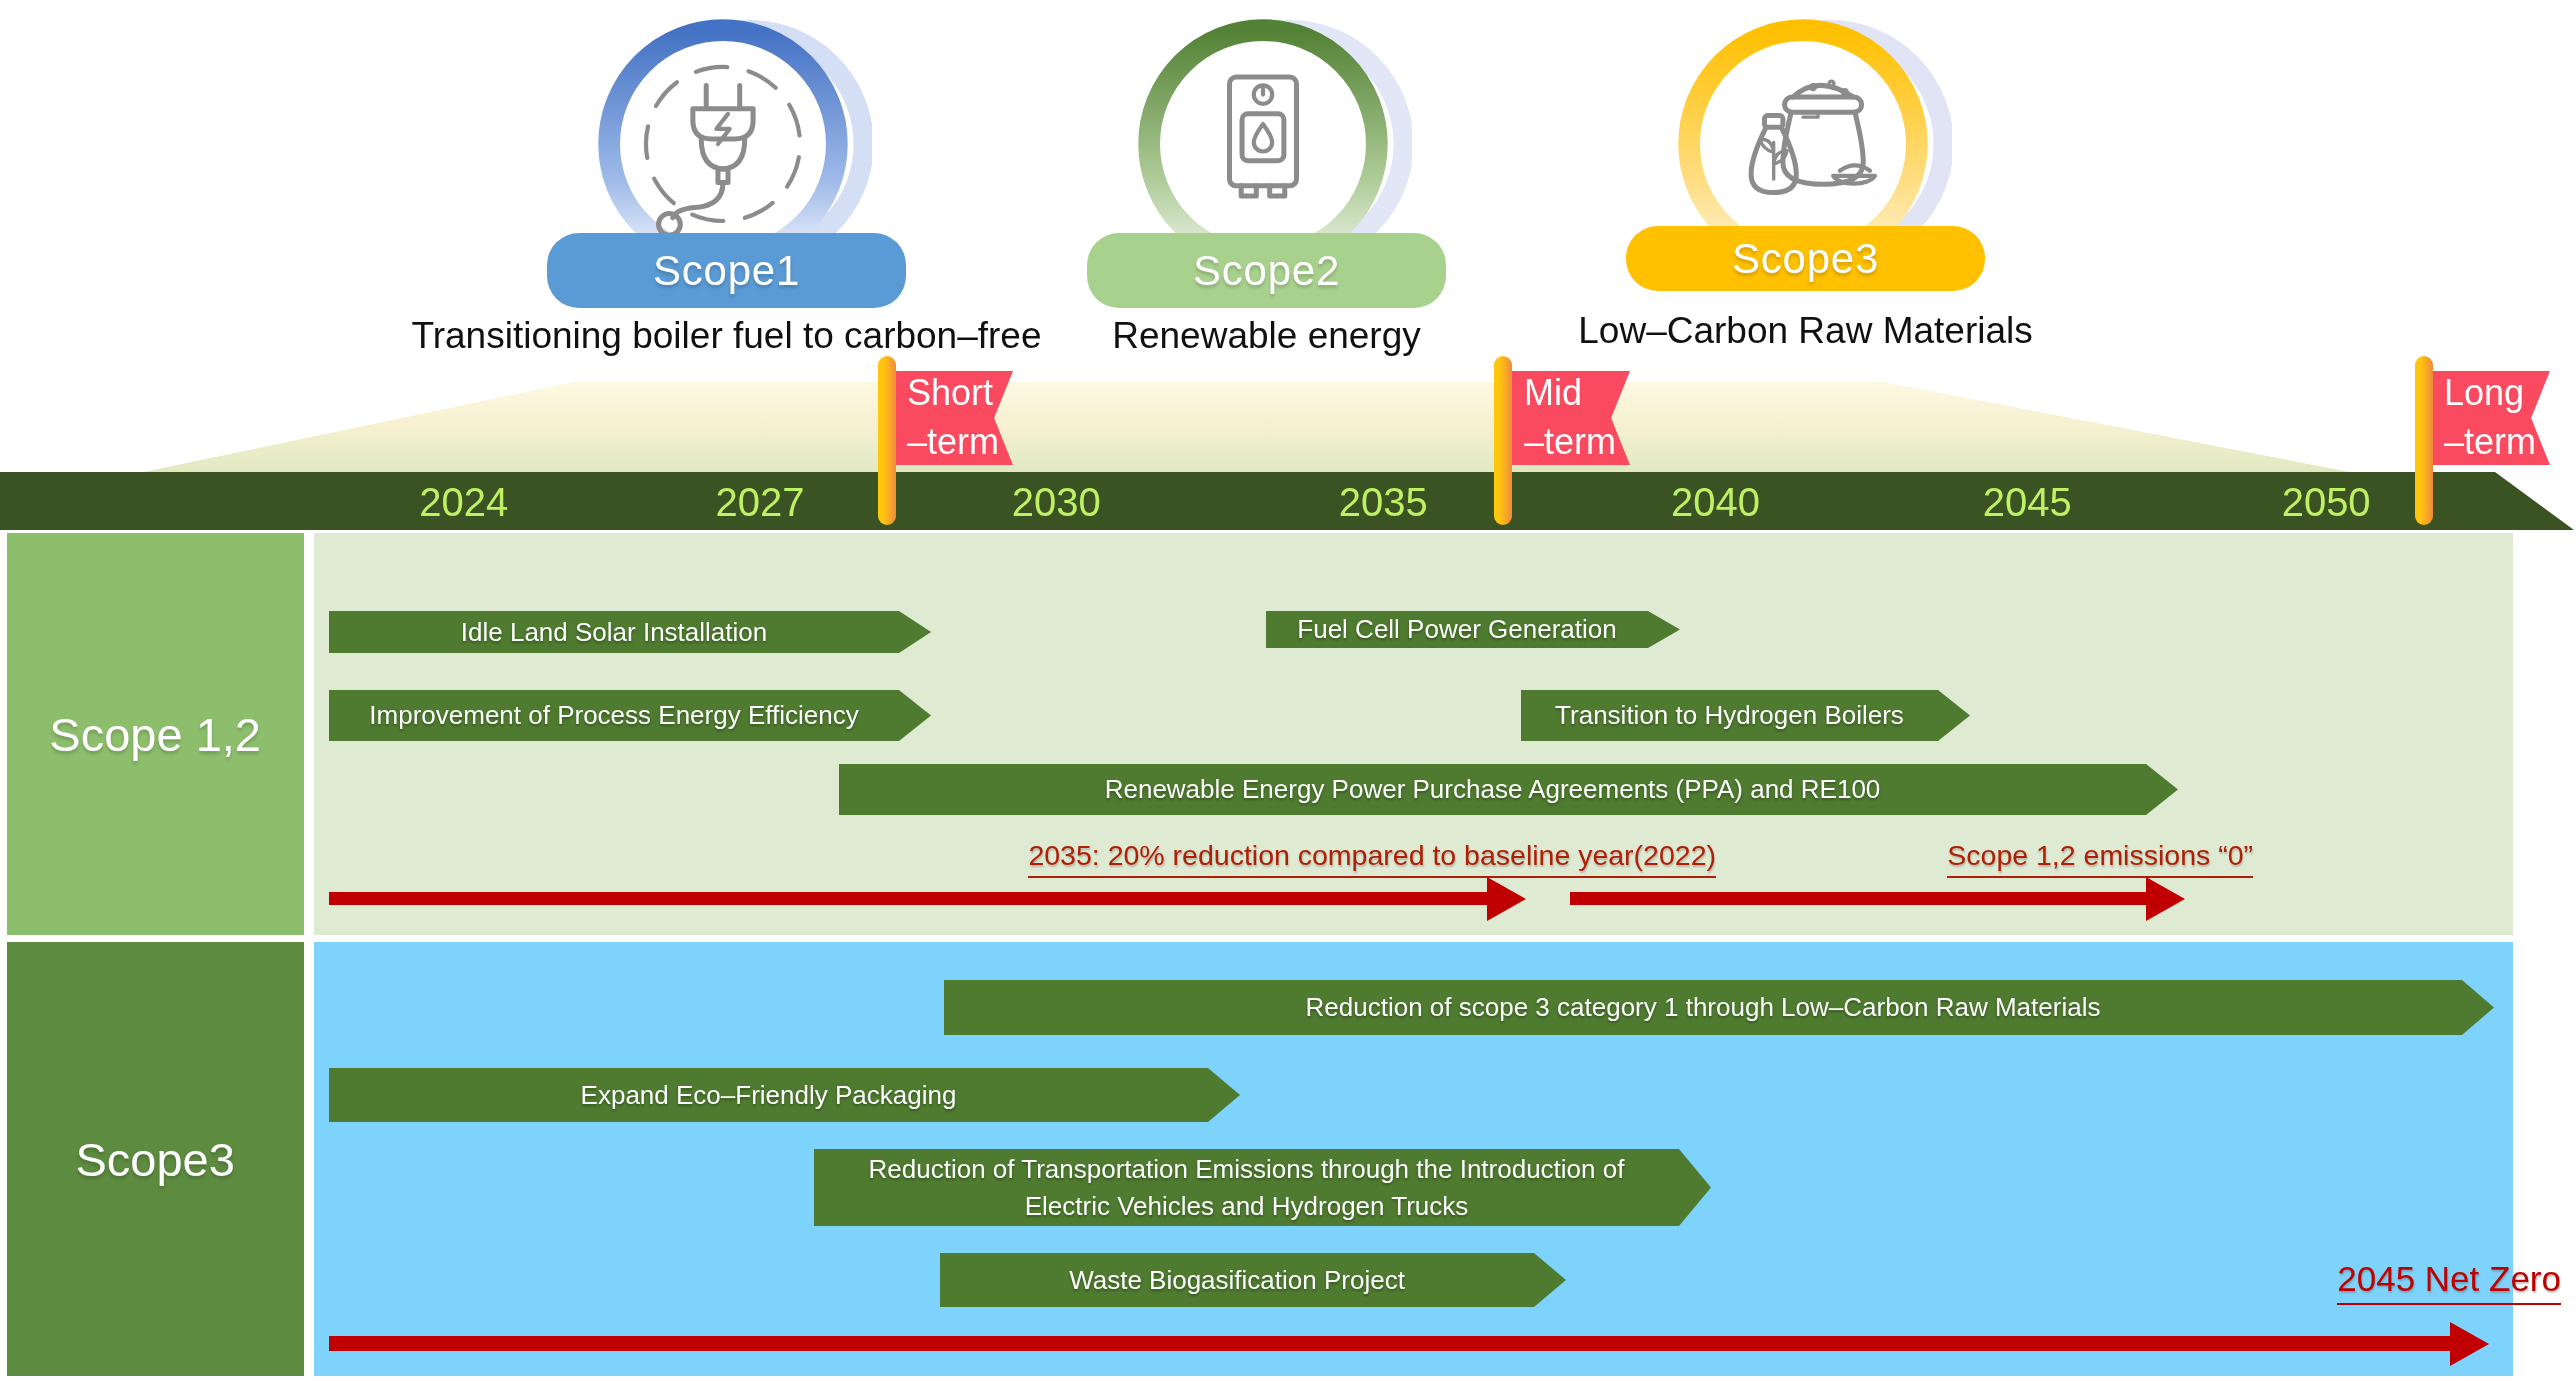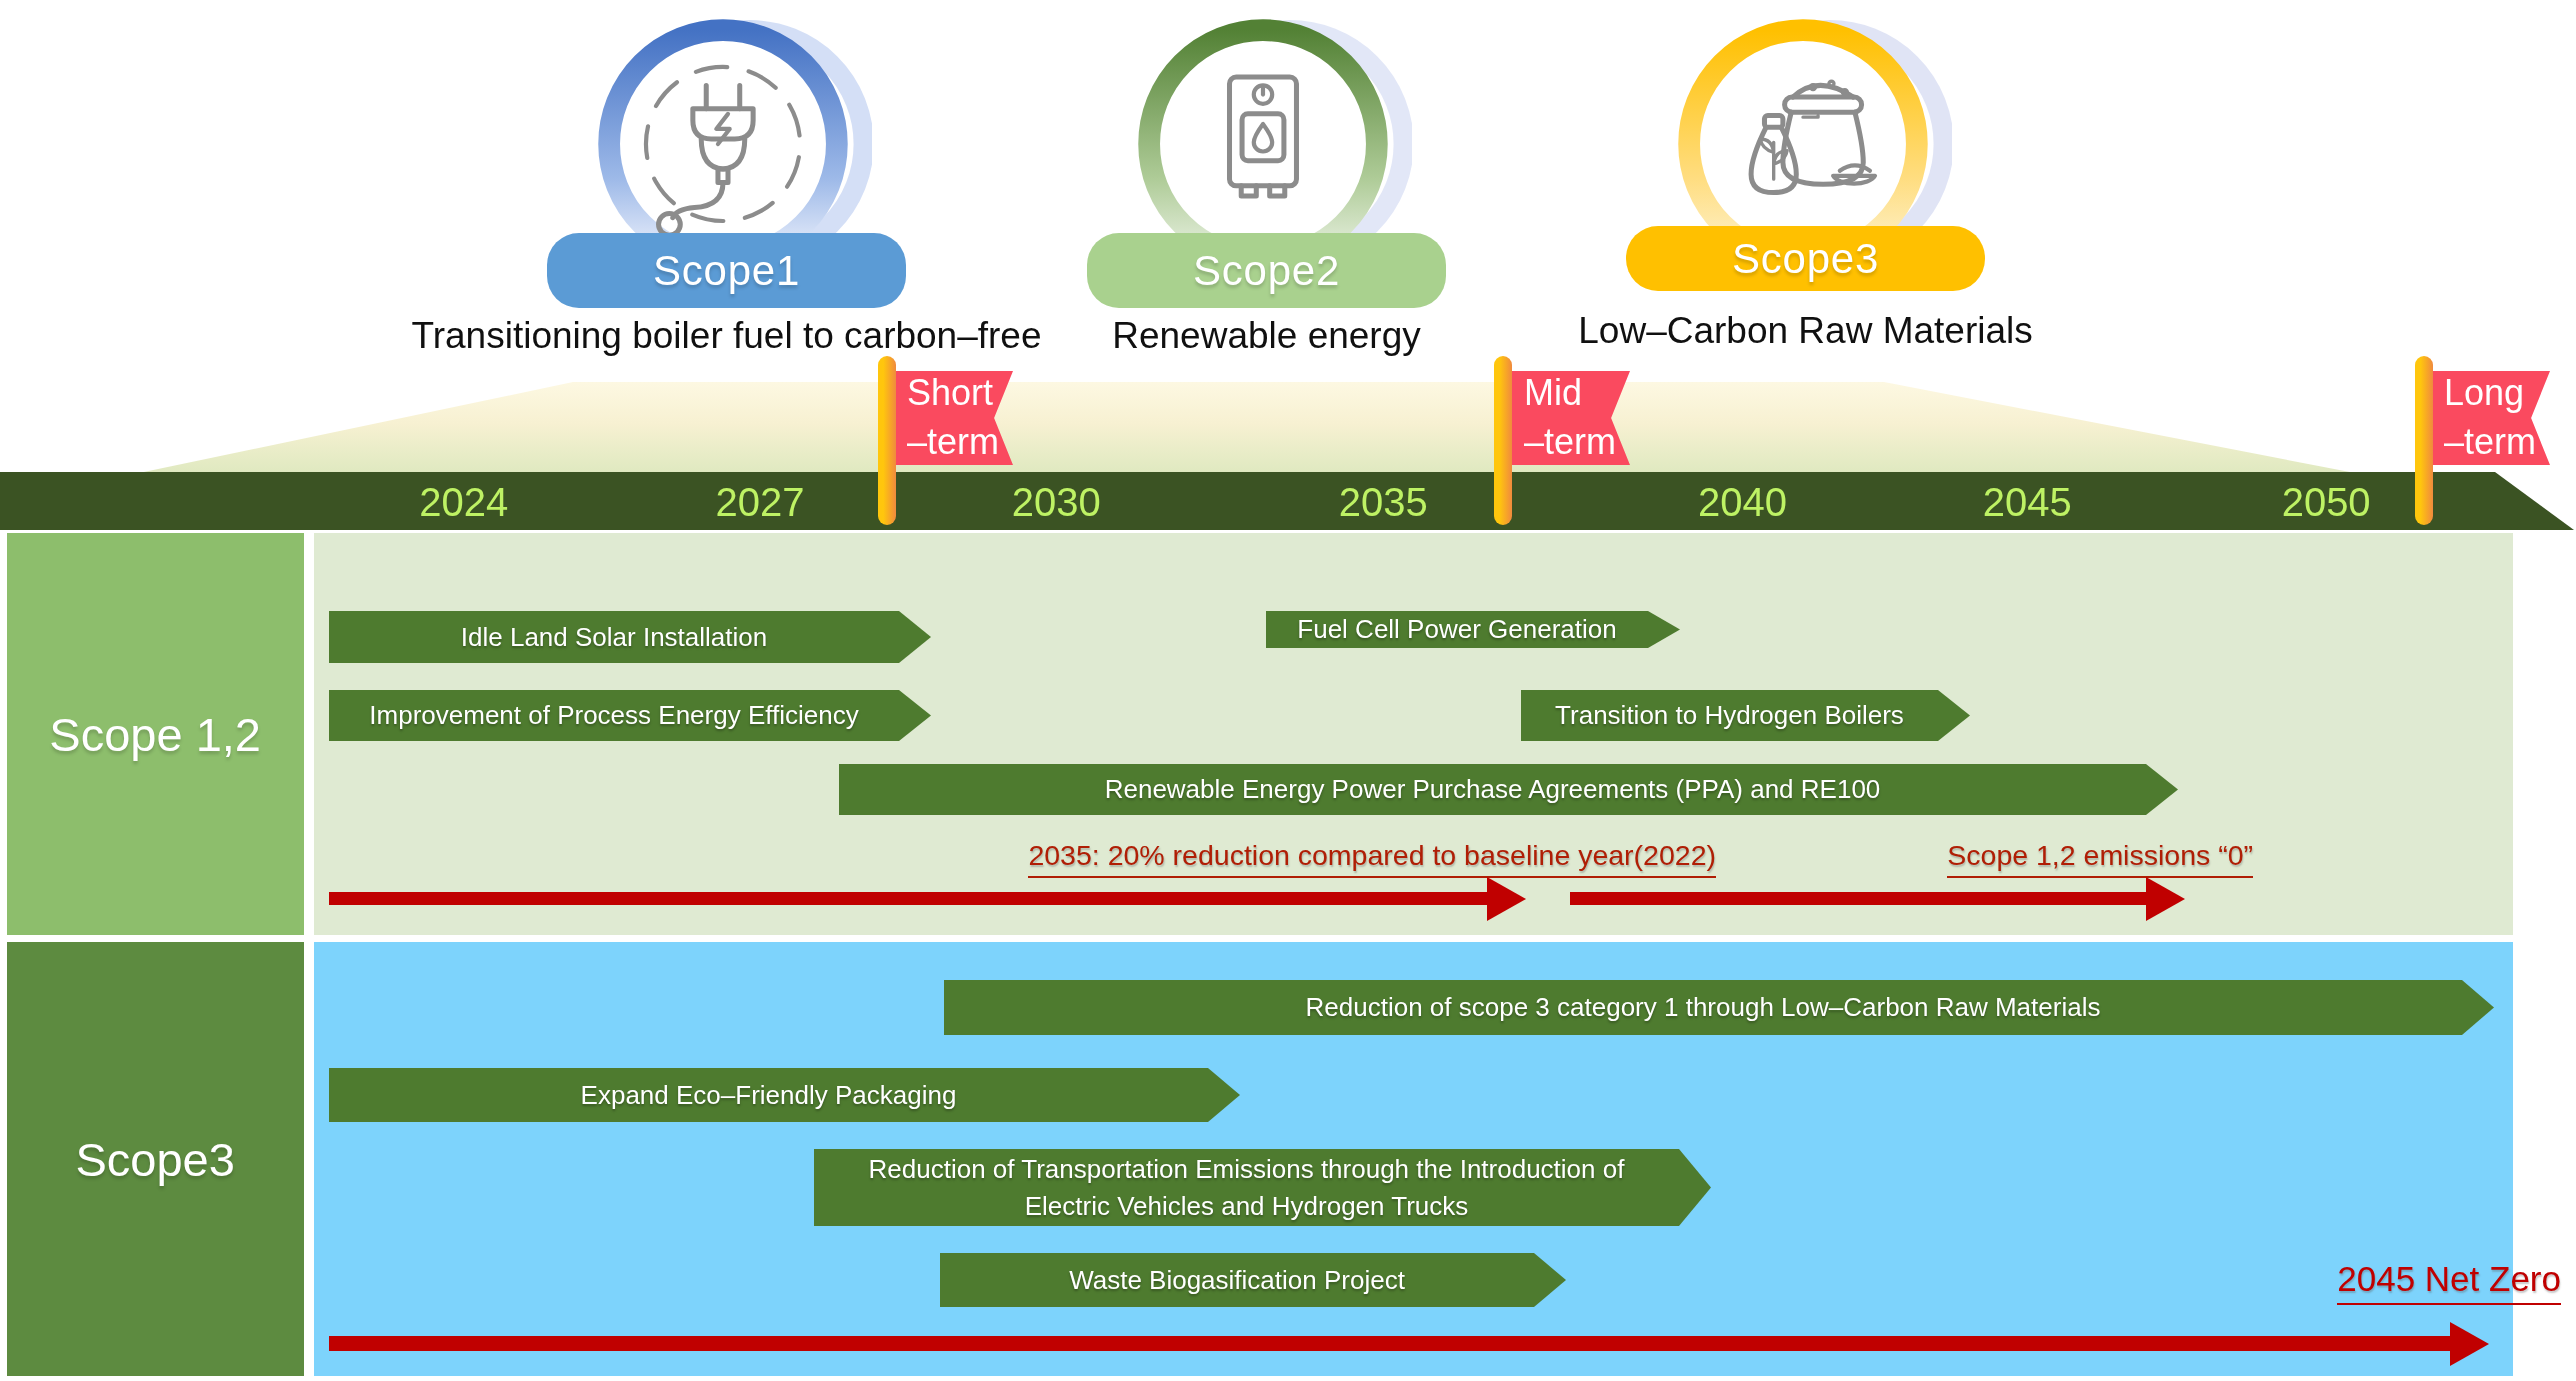--- a/index.html
+++ b/index.html
@@ -142,21 +142,21 @@
   <div class="subtitle" style="left:847px;top:315px;">Renewable energy</div>
   <div class="subtitle" style="left:1386px;top:310px;">Low–Carbon Raw Materials</div>
 
   <div class="band"></div>
 
   <div class="tbar">
     <span class="year" style="left:18.0%;">2024</span>
     <span class="year" style="left:29.5%;">2027</span>
     <span class="year" style="left:41.0%;">2030</span>
     <span class="year" style="left:53.7%;">2035</span>
-    <span class="year" style="left:66.6%;margin-left:27px;">2040</span>
+    <span class="year" style="left:66.6%;">2040</span>
     <span class="year" style="left:78.7%;">2045</span>
     <span class="year" style="left:90.3%;">2050</span>
   </div>
 
   <div class="banner" style="left:887px;">
     <span>Short</span>
     <span>–term</span>
   </div>
   <div class="pole" style="left:878px;"></div>
 
@@ -169,21 +169,21 @@
   <div class="banner" style="left:2424px;">
     <span>Long</span>
     <span>–term</span>
   </div>
   <div class="pole" style="left:2415px;"></div>
 
   <div class="side side12">
     <span>Scope 1,2</span>
   </div>
   <div class="content content12">
-    <div class="gbar" style="left:15px;top:78px;width:602px;height:52px;">Idle Land Solar Installation</div>
+    <div class="gbar" style="left:15px;top:78px;width:602px;height:42px;">Idle Land Solar Installation</div>
     <div class="gbar" style="left:15px;top:157px;width:602px;height:51px;">Improvement of Process Energy Efficiency</div>
     <div class="gbar" style="left:952px;top:78px;width:414px;height:37px;">Fuel Cell Power Generation</div>
     <div class="gbar" style="left:1207px;top:157px;width:449px;height:51px;">Transition to Hydrogen Boilers</div>
     <div class="gbar" style="left:525px;top:231px;width:1339px;height:51px;">Renewable Energy Power Purchase Agreements (PPA) and RE100</div>
 
     <div class="rnote" style="left:329px;top:306px;width:1073px;">
       <span>2035: 20% reduction compared to baseline year(2022)</span>
     </div>
     <div class="rnote" style="left:1419px;top:306px;width:520px;">
       <span>Scope 1,2 emissions “0”</span>

